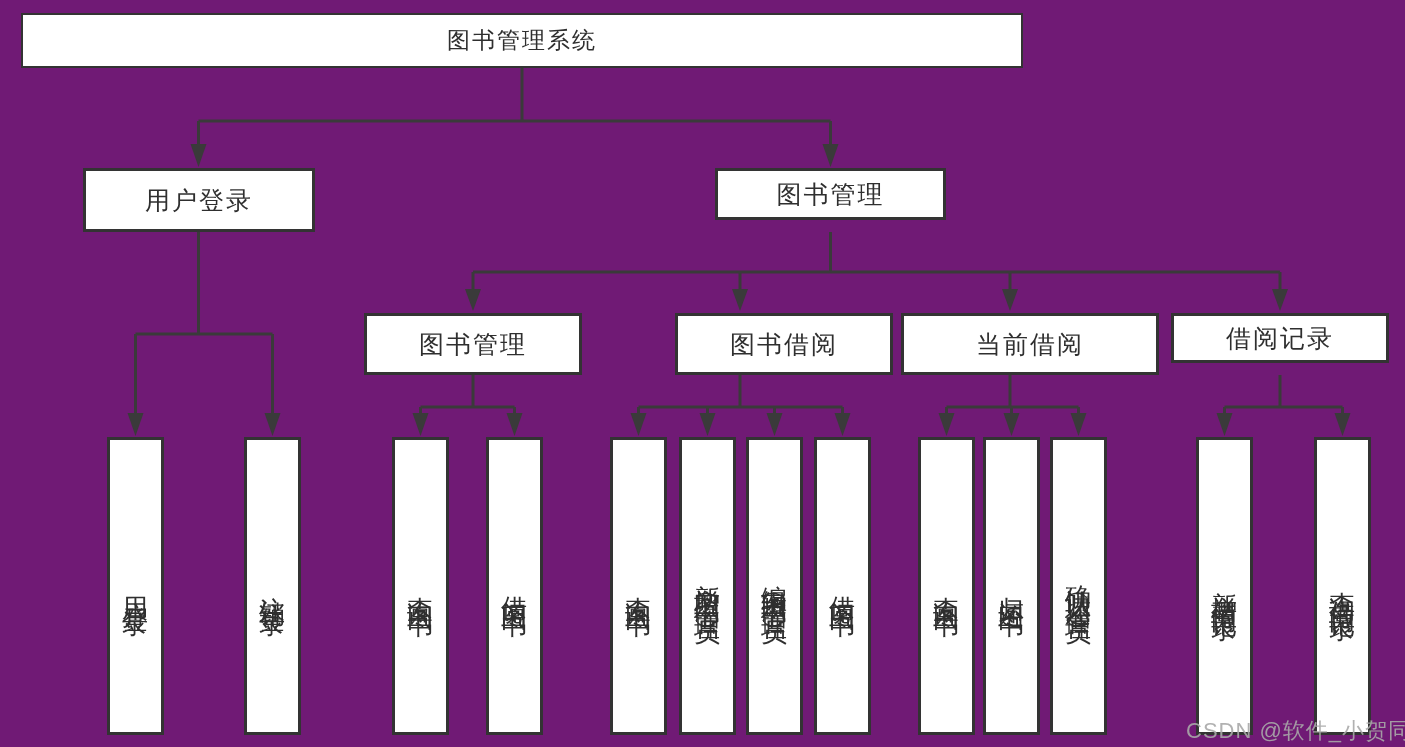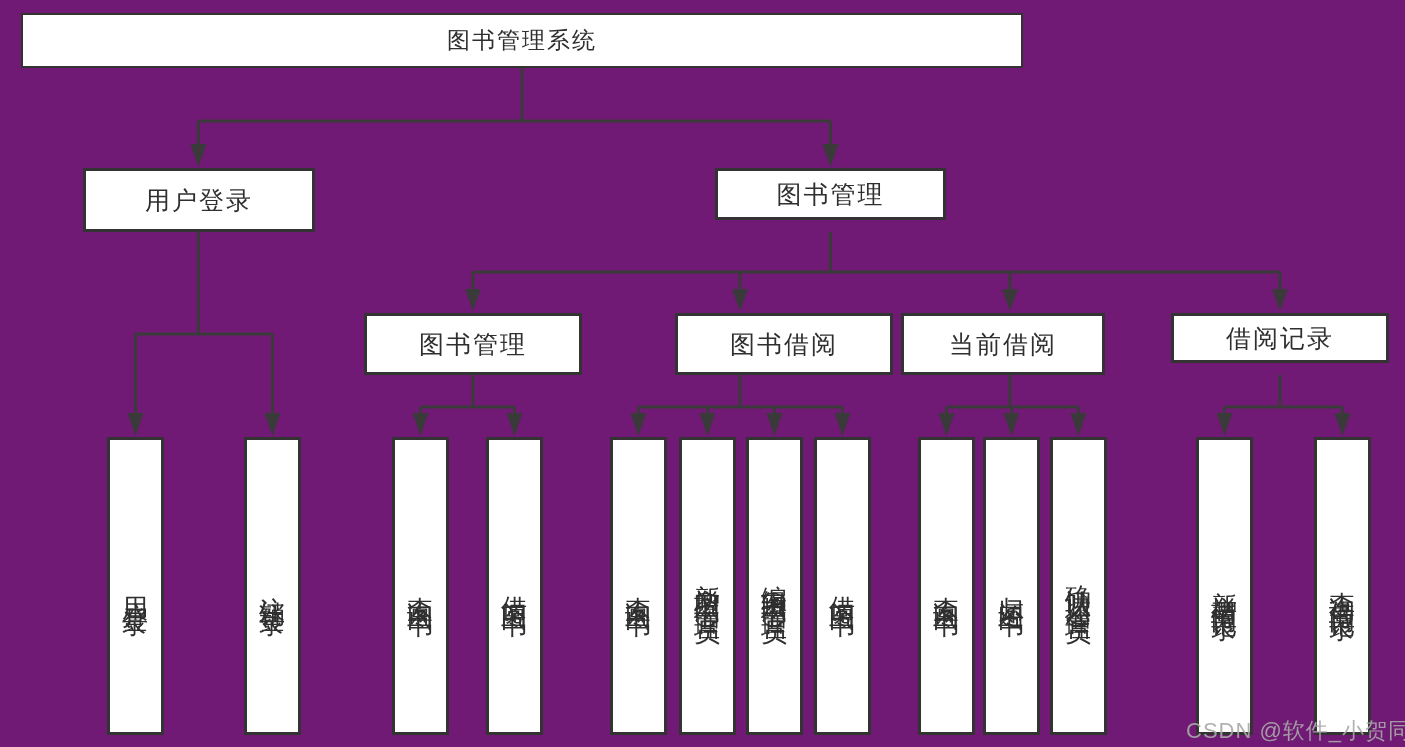--- a/index.html
+++ b/index.html
@@ -111,21 +111,21 @@
   <div class="box" style="left:715px; top:168px; width:231px; height:52px;">
     <span class="hlabel">图书管理</span>
   </div>
 
   <div class="box" style="left:364px; top:313px; width:218px; height:62px;">
     <span class="hlabel">图书管理</span>
   </div>
   <div class="box" style="left:631px; top:313px; width:218px; height:62px;margin-left:44px;">
     <span class="hlabel">图书借阅</span>
   </div>
-  <div class="box" style="left:901px; top:313px; width:204px; height:62px;">
+  <div class="box" style="left:901px; top:313px; width:258px; height:62px;">
     <span class="hlabel">当前借阅</span>
   </div>
   <div class="box" style="left:1171px; top:313px; width:218px; height:50px;">
     <span class="hlabel">借阅记录</span>
   </div>
 
   <div class="box" style="left:107px; top:437px; width:57px; height:298px;">
     <span class="vlabel">用户登录</span>
   </div>
   <div class="box" style="left:244px; top:437px; width:57px; height:298px;">

